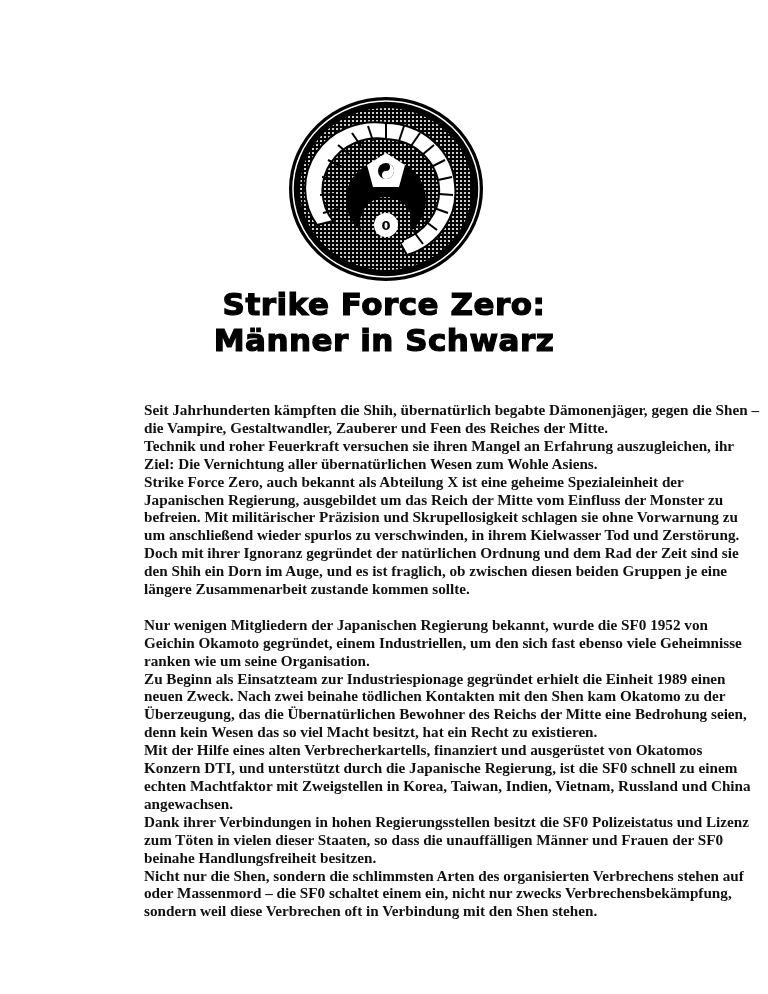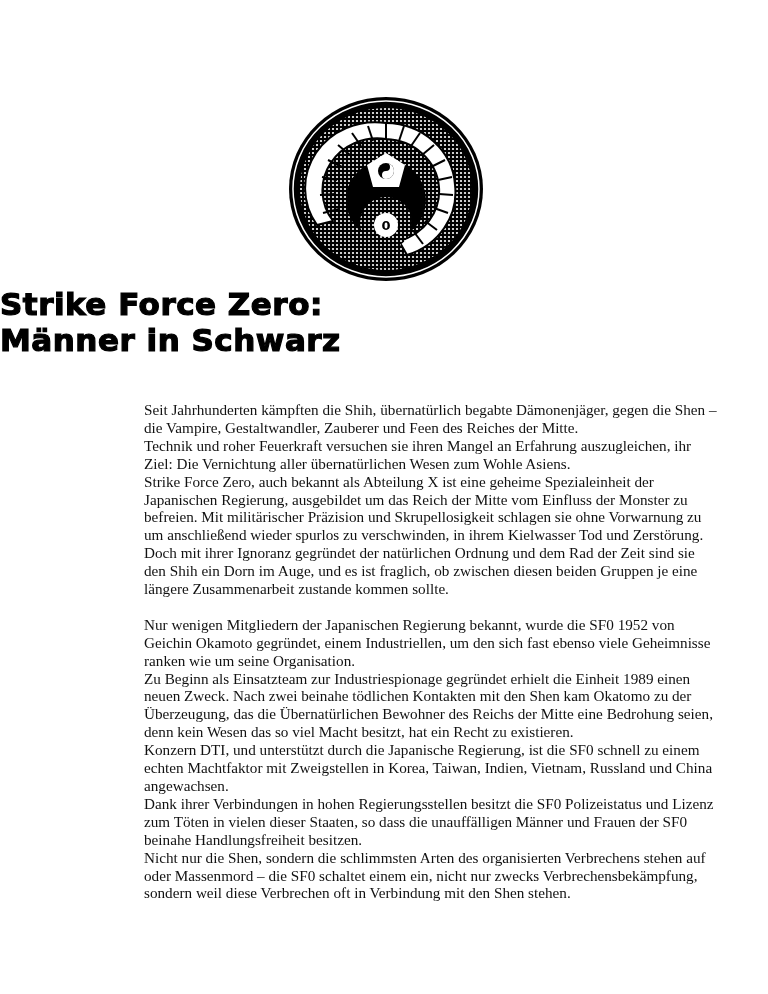--- a/index.html
+++ b/index.html
@@ -1,22 +1,22 @@
 <!DOCTYPE html>
 <html><head>
   <meta charset="utf-8">
   <style>
     html, body { margin: 0; padding: 0; background: #ffffff; }
     body { width: 768px; height: 994px; position: relative; overflow: hidden; font-family: "Liberation Serif", serif; color: #111; }
     .logo { position: absolute; left: 287px; top: 95px; width: 198px; height: 188px; }
-    .title { position: absolute; left: 0; top: 286px; width: 768px; text-align: left; font-family: "DejaVu Sans", sans-serif; font-weight: 900; font-size: 31px; line-height: 36px; letter-spacing: 0.5px; color: #000; -webkit-text-stroke: 1.2px #000; }
+    .title { position: absolute; left: 0; top: 286px; width: 768px; text-align: center; font-family: "DejaVu Sans", sans-serif; font-weight: 900; font-size: 31px; line-height: 36px; letter-spacing: 0.5px; color: #000; -webkit-text-stroke: 1.2px #000; }
     .title div { white-space: nowrap; }
     .body-text { position: absolute; left: 144px; top: 401px; width: 500px; font-size: 15.2px; line-height: 17.9px; }
     .para { margin: 0 0 17.9px 0; }
-    .line { display: block; white-space: nowrap; }
+    .line { display: block; white-space: nowrap; font-weight: bold; }
   </style>
 </head>
 <body>
 
 <div class="logo">
   <svg width="198" height="188" viewBox="0 0 198 188">
     <defs>
       <pattern id="dots" width="4" height="4" patternUnits="userSpaceOnUse">
         <rect width="4" height="4" fill="#000"></rect>
         <circle cx="2" cy="2" r="1.1" fill="#fff"></circle>
@@ -82,20 +82,21 @@
     <span class="line">längere Zusammenarbeit zustande kommen sollte.</span>
   </div>
   <div class="para">
     <span class="line">Nur wenigen Mitgliedern der Japanischen Regierung bekannt, wurde die SF0 1952 von</span>
     <span class="line">Geichin Okamoto gegründet, einem Industriellen, um den sich fast ebenso viele Geheimnisse</span>
     <span class="line">ranken wie um seine Organisation.</span>
     <span class="line">Zu Beginn als Einsatzteam zur Industriespionage gegründet erhielt die Einheit 1989 einen</span>
     <span class="line">neuen Zweck. Nach zwei beinahe tödlichen Kontakten mit den Shen kam Okatomo zu der</span>
     <span class="line">Überzeugung, das die Übernatürlichen Bewohner des Reichs der Mitte eine Bedrohung seien,</span>
     <span class="line">denn kein Wesen das so viel Macht besitzt, hat ein Recht zu existieren.</span>
+    <span class="line">Mit der Hilfe eines alten Verbrecherkartells, finanziert und ausgerüstet von Okatomos</span>
     <span class="line">Konzern DTI, und unterstützt durch die Japanische Regierung, ist die SF0 schnell zu einem</span>
     <span class="line">echten Machtfaktor mit Zweigstellen in Korea, Taiwan, Indien, Vietnam, Russland und China</span>
     <span class="line">angewachsen.</span>
     <span class="line">Dank ihrer Verbindungen in hohen Regierungsstellen besitzt die SF0 Polizeistatus und Lizenz</span>
     <span class="line">zum Töten in vielen dieser Staaten, so dass die unauffälligen Männer und Frauen der SF0</span>
     <span class="line">beinahe Handlungsfreiheit besitzen.</span>
     <span class="line">Nicht nur die Shen, sondern die schlimmsten Arten des organisierten Verbrechens stehen auf</span>
     <span class="line">oder Massenmord – die SF0 schaltet einem ein, nicht nur zwecks Verbrechensbekämpfung,</span>
     <span class="line">sondern weil diese Verbrechen oft in Verbindung mit den Shen stehen.</span>
   </div>

